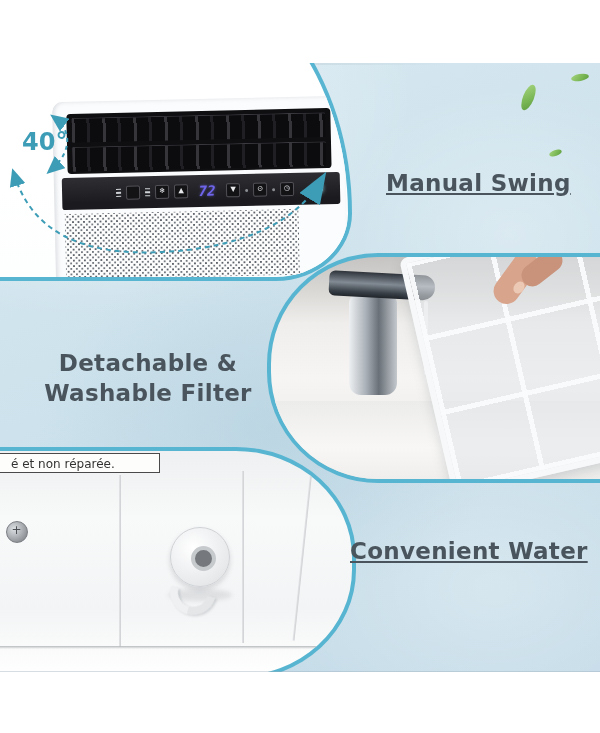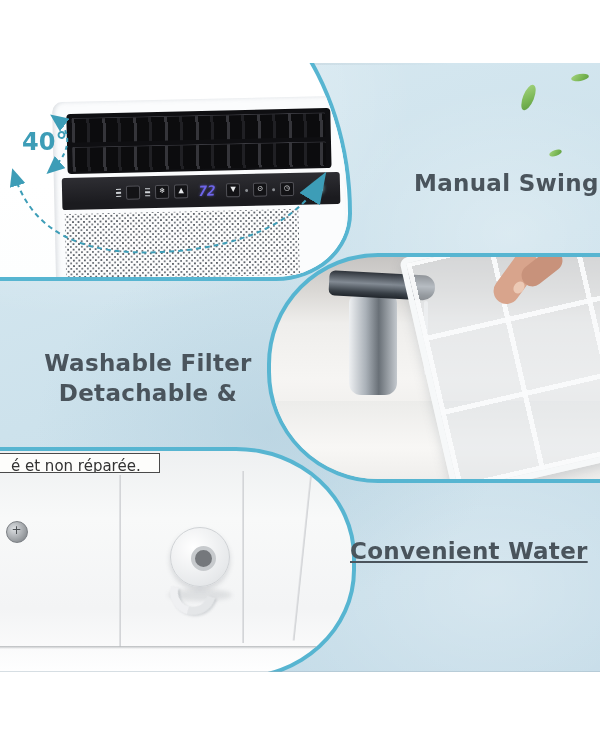--- a/index.html
+++ b/index.html
@@ -78,21 +78,21 @@
 
   
   #arrows{left:0;top:0;width:600px;height:733px;pointer-events:none;z-index:30;}
   .angle{font-weight:700;color:#3d9db7;z-index:31;}
   #angle-40{left:6px;top:128px;font-size:24px;margin-left:16px;}
   #angle-100{left:112px;top:208px;font-size:27px;opacity:.8;}
 
   
   .feature{font-weight:700;color:#4a545c;font-size:23px;line-height:30px;
     letter-spacing:.3px;z-index:25;}
-  #t-swing{left:414px;top:168px;white-space:nowrap;}
+  #t-swing{left:386px;top:168px;white-space:nowrap;text-decoration:underline;}
   #t-filter{left:22px;top:348px;width:252px;text-align:center;}
   #t-drain{left:350px;top:536px;text-decoration:underline;}
 
   
   #faucet-spout{left:58px;top:16px;width:106px;height:25px;border-radius:6px 12px 12px 6px;
     background:linear-gradient(180deg,#2e333a 0%,#828a93 45%,#394047 80%,#20252b 100%);
     transform:rotate(3deg);}
   #faucet-body{left:78px;top:38px;width:48px;height:100px;border-radius:8px 8px 12px 12px;
     background:linear-gradient(90deg,#eef0f2 0%,#aab1b8 35%,#697077 62%,#c4c9ce 100%);}
   #water{left:153px;top:44px;width:4px;height:74px;background:rgba(255,255,255,.75);
@@ -108,21 +108,21 @@
     box-shadow:0 5px 12px rgba(100,112,122,.25);}
   .finger{border-radius:13px;}
   #finger-1{left:232px;top:-8px;width:26px;height:58px;background:#d8a48c;transform:rotate(36deg);}
   #finger-2{left:260px;top:-12px;width:22px;height:46px;background:#c8927b;transform:rotate(52deg);}
   #finger-nail{left:243px;top:24px;width:10px;height:13px;border-radius:50%;
     background:#ecc9b5;transform:rotate(36deg);}
 
   
   #drain-label{left:20px;top:2px;width:196px;height:20px;background:#fdfdfb;
     border:1.5px solid #4a4a4a;box-sizing:border-box;overflow:hidden;}
-  #drain-label span{position:absolute;left:46px;top:3px;font-size:15px;color:#333;
+  #drain-label span{position:absolute;left:46px;top:3px;font-size:12px;color:#333;
     white-space:nowrap;font-weight:400;}
   .seam{width:2px;background:linear-gradient(90deg,#e5e6e8,#cdcfd2);}
   #seam-1{left:175px;top:24px;height:172px;}
   #seam-2{left:298px;top:20px;height:172px;}
   #seam-3{left:358px;top:8px;height:182px;transform:rotate(6deg);}
   #screw{left:62px;top:70px;width:20px;height:20px;border-radius:50%;
     background:radial-gradient(circle at 35% 35%,#dde0e3,#8e9296 75%);
     border:1px solid #7b7f84;}
   #screw::before{content:"+";position:absolute;left:4.5px;top:1px;font-size:12px;color:#4c5054;}
   #plug-shadow{left:224px;top:138px;width:64px;height:12px;border-radius:50%;
@@ -206,22 +206,22 @@
         </div>
         <div id="ac-body" class="abs"></div>
       </div>
     </div>
   </div>
 
   <div id="angle-40" class="abs angle">40°</div>
 
   <div id="t-swing" class="abs feature">Manual Swing</div>
   <div id="t-filter" class="abs feature">
+    <div>Detachable &amp;</div>
     <div>Washable Filter</div>
-    <div>Detachable &amp;</div>
   </div>
   <div id="t-drain" class="abs feature">
     <div>Convenient Water</div>
   </div>
 
   <svg id="arrows" class="abs" width="600" height="733" viewBox="0 0 600 733" xmlns="http://www.w3.org/2000/svg">
     <defs>
       <marker id="arrSmall" markerWidth="9" markerHeight="8" refX="6" refY="4" orient="auto-start-reverse">
         <path d="M0,0 L9,4 L0,8 Z" fill="#3d9db7"></path>
       </marker>

